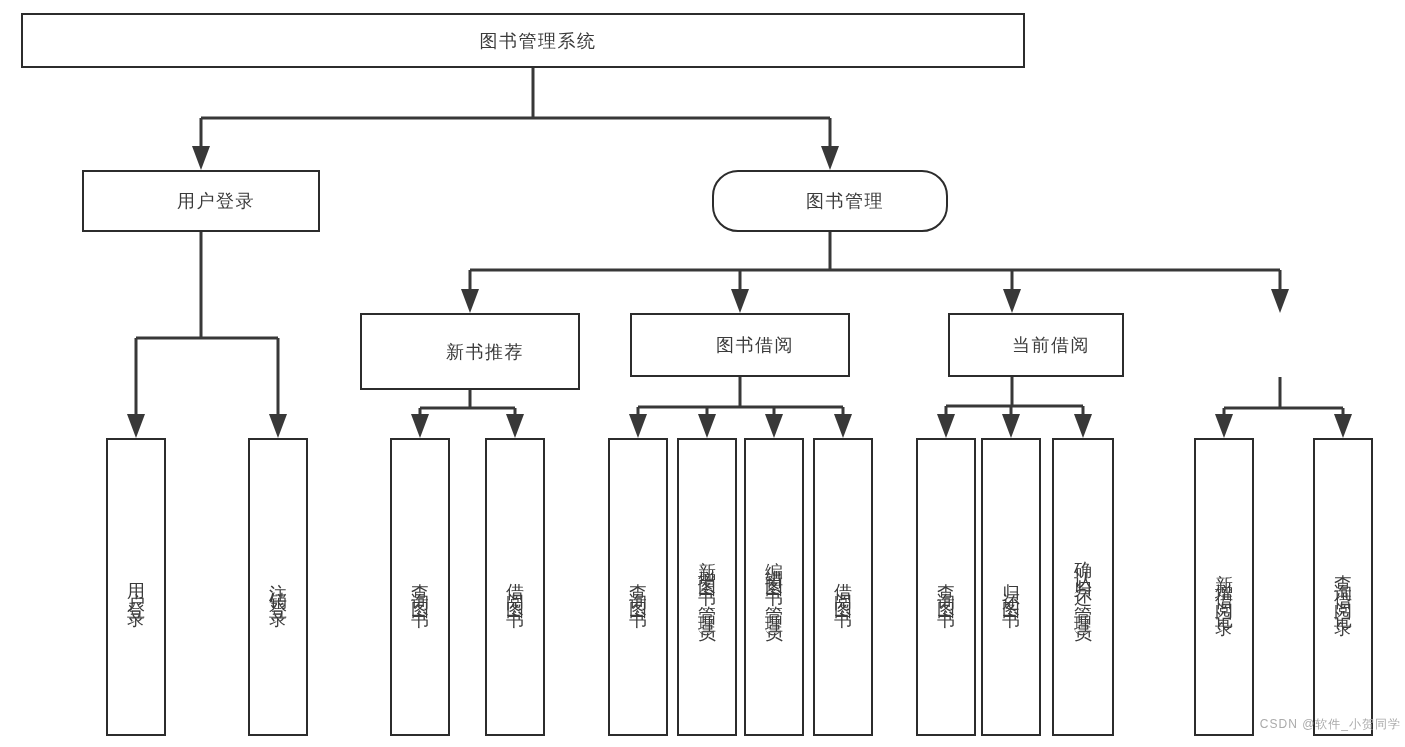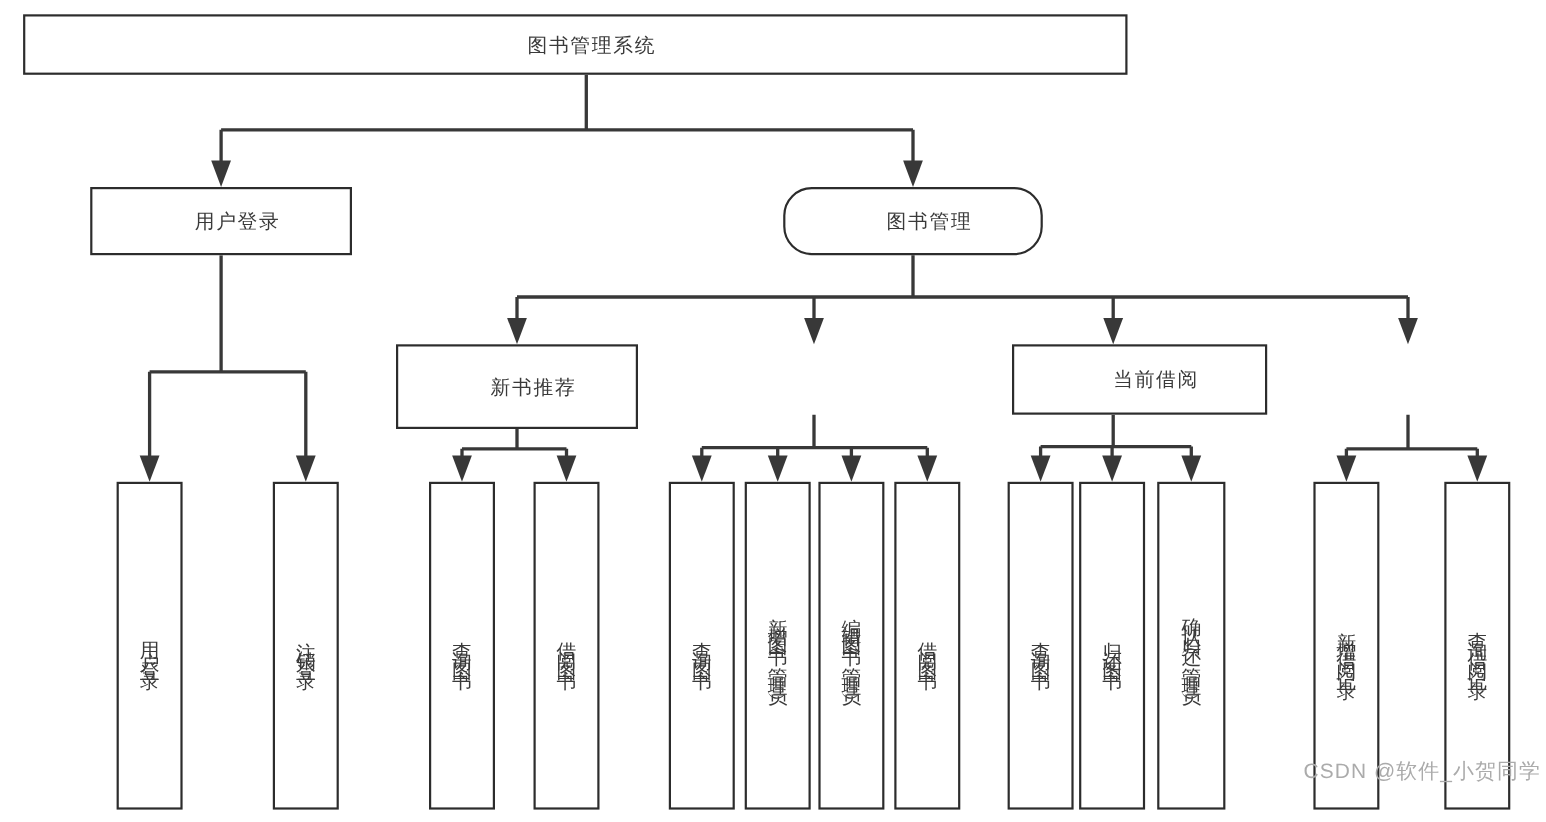--- a/index.html
+++ b/index.html
@@ -43,23 +43,23 @@
     writing-mode: vertical-rl;
     text-orientation: mixed;
     font-size: 18px;
     line-height: 1;
     letter-spacing: 9px;
     color: #3a3a3a;
     white-space: nowrap;
   }
   .watermark {
     position: absolute;
-    top: 688px;
+    top: 716px;
     right: 4px;
-    font-size: 19px;
+    font-size: 12px;
     color: #ababab;
     letter-spacing: 1px;
     z-index: 5;
   }
 </style>
 </head>
 <body>
 
 <div class="canvas">
 
@@ -110,21 +110,24 @@
   <div class="node h-node" style="left:82px; top:170px; width:238px; height:62px;">
     <span>用户登录</span>
   </div>
   <div class="node h-node" style="left:712px; top:170px; width:236px; height:62px;border-radius:26px;">
     <span>图书管理</span>
   </div>
 
   <div class="node h-node" style="left:360px; top:313px; width:220px; height:77px;">
     <span>新书推荐</span>
   </div>
-  <div class="node h-node" style="left:920px; top:313px; width:232px; height:64px;">
+  <div class="node h-node" style="left:630px; top:313px; width:220px; height:64px;">
+    <span>图书借阅</span>
+  </div>
+  <div class="node h-node" style="left:948px; top:313px; width:176px; height:64px;">
     <span>当前借阅</span>
   </div>
 
   <div class="node v-node" style="left:106px; top:438px; width:60px; height:298px;">
     <span class="vtext">用户登录</span>
   </div>
   <div class="node v-node" style="left:248px; top:438px; width:60px; height:298px;">
     <span class="vtext">注销登录</span>
   </div>
 

